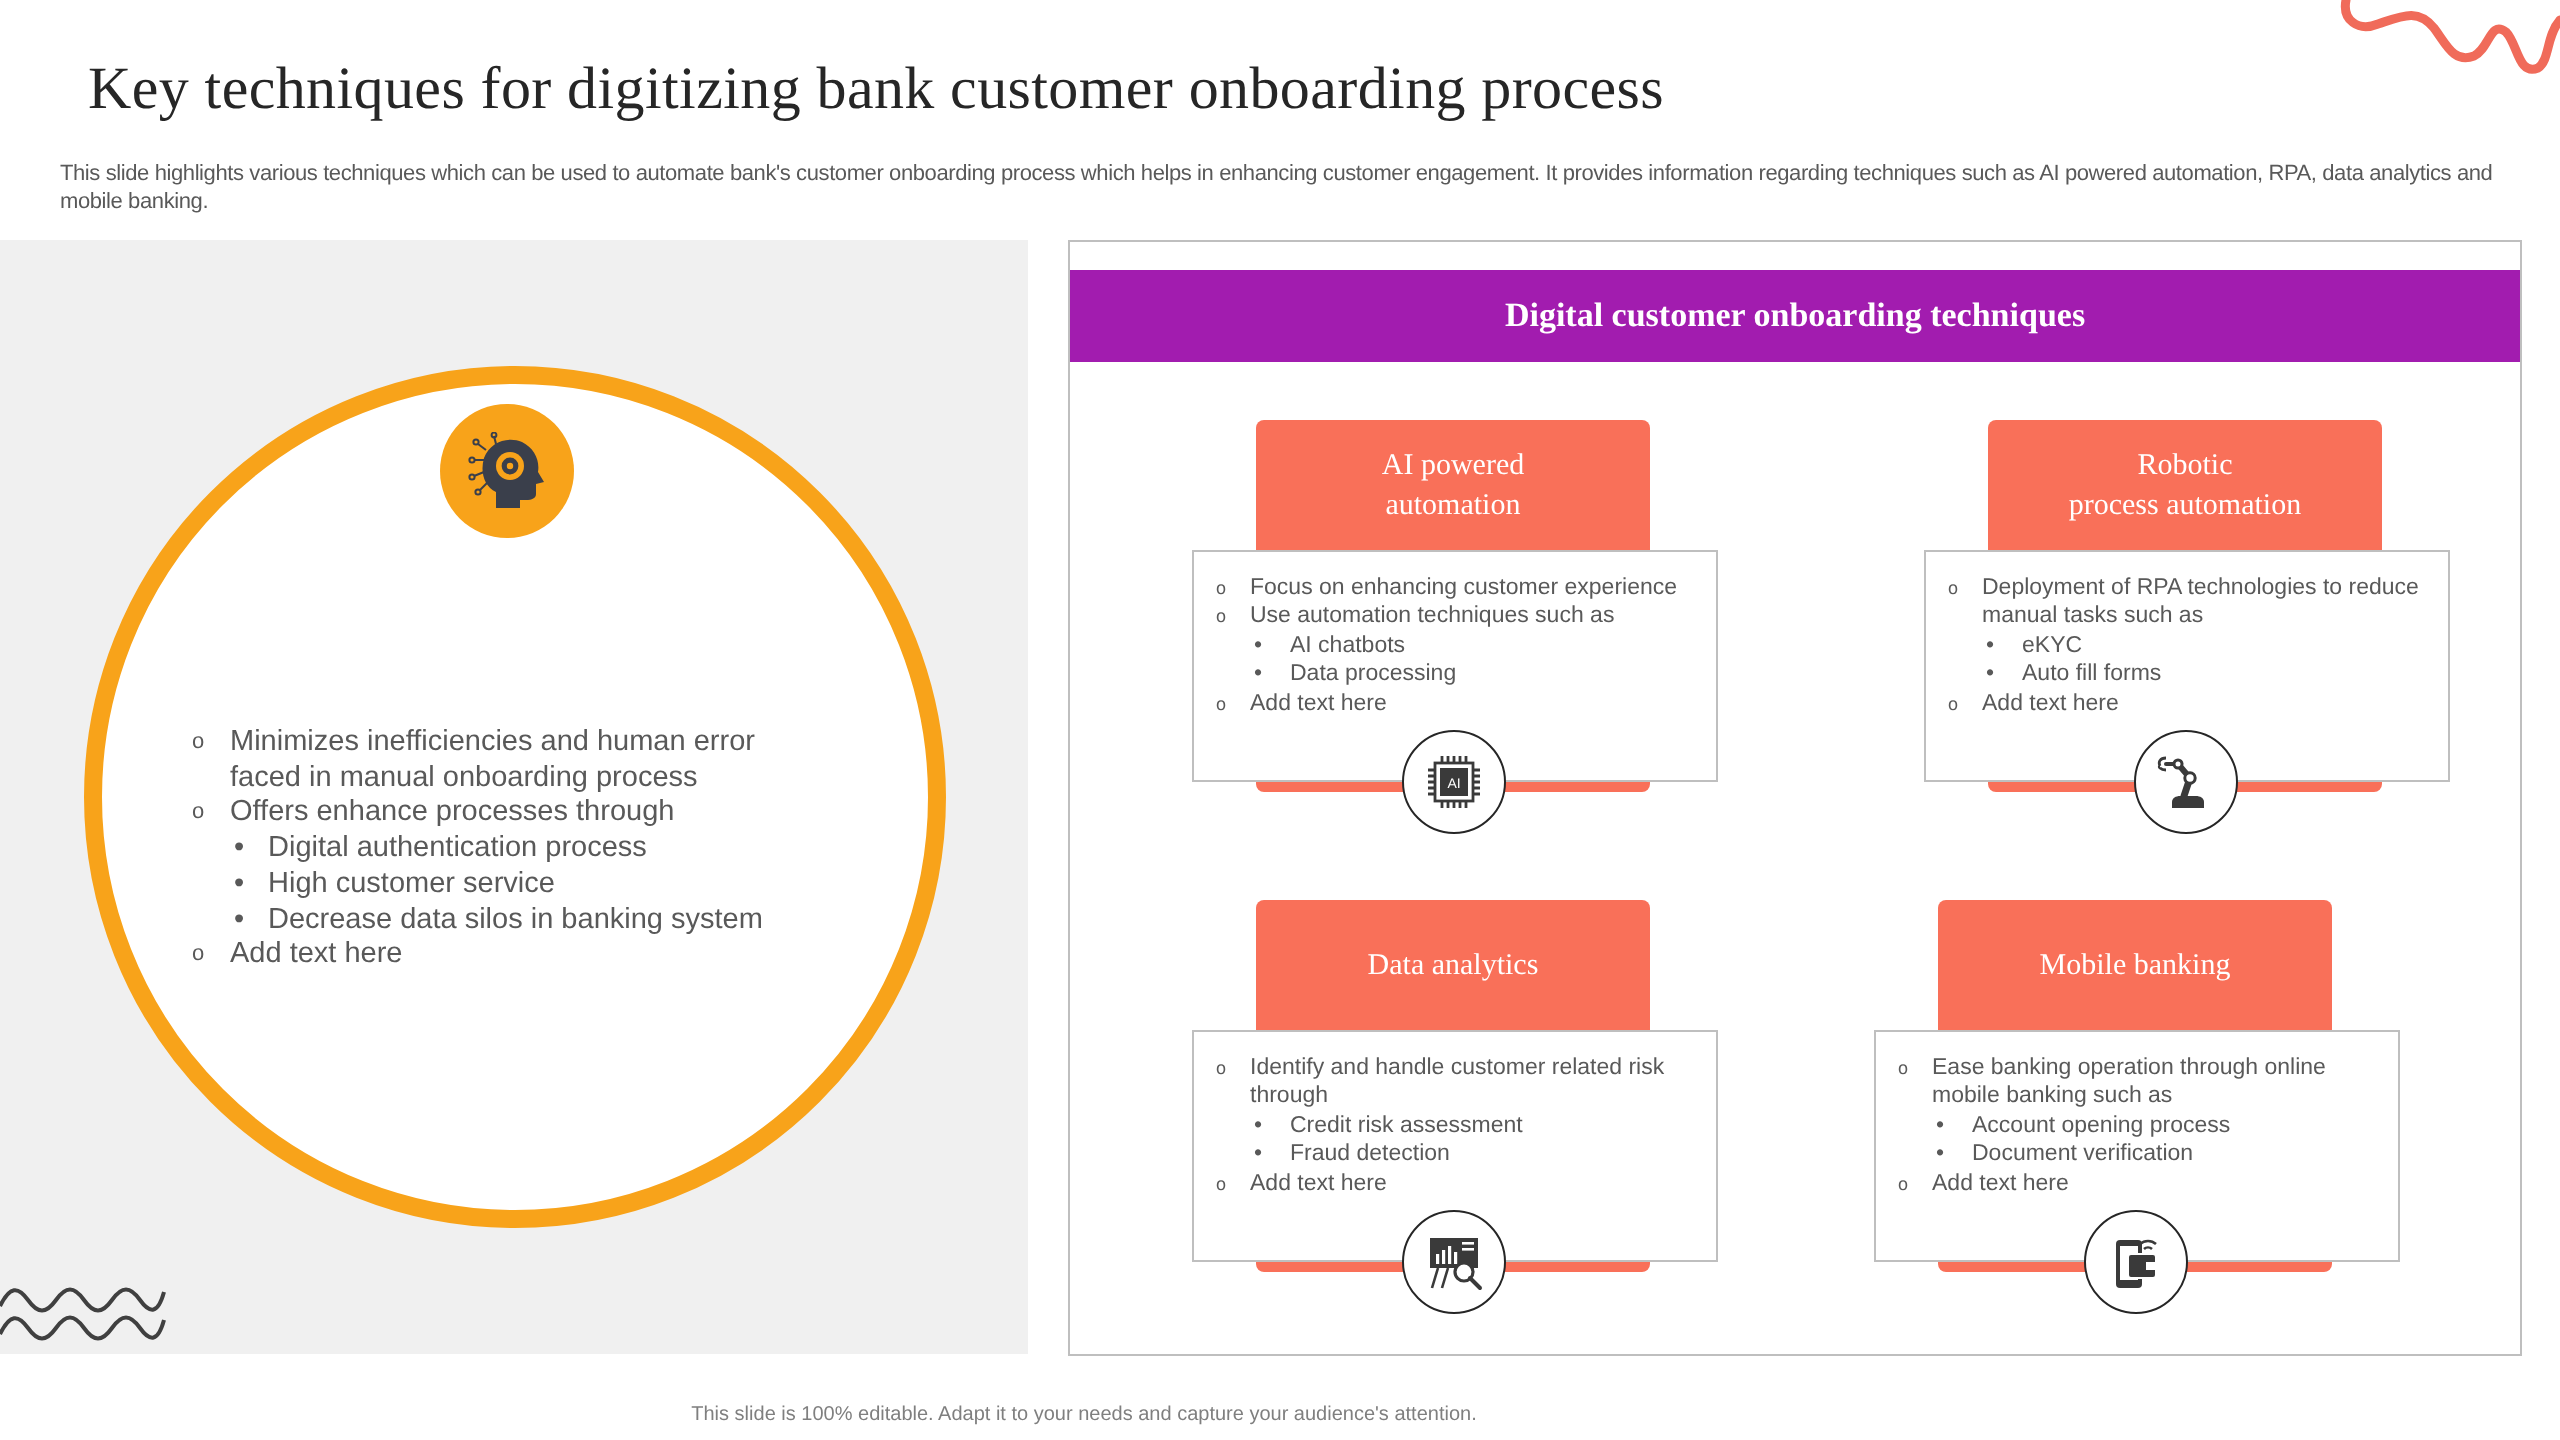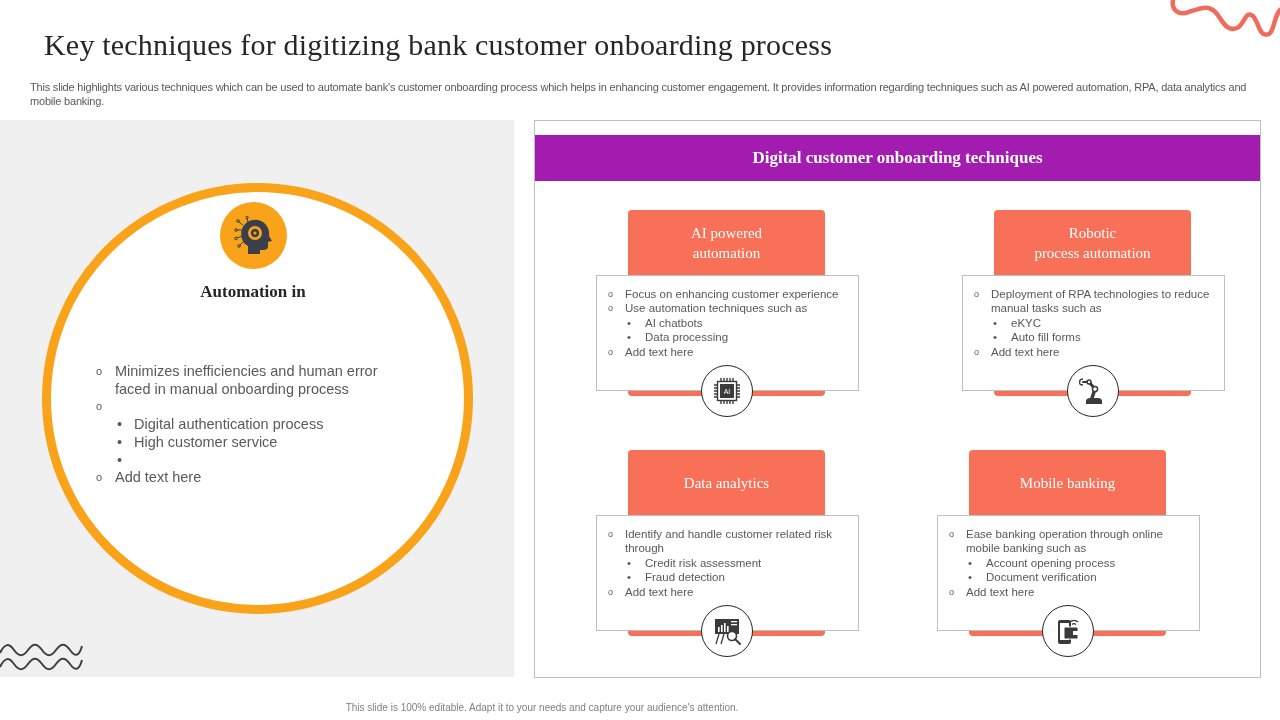--- a/index.html
+++ b/index.html
@@ -103,40 +103,41 @@
         <path d="M16,6 L15,2"></path>
           <circle cx="15" cy="1.5" r="1.2"></circle>
         <path d="M10,20 L5,22"></path>
           <circle cx="4" cy="22.5" r="1.3"></circle>
         <path d="M12,25 L8,29"></path>
           <circle cx="7" cy="30" r="1.3"></circle>
       </g>
     </svg>
   </div>
   <div class="left-heading">
-    <div>Automation in</div>
   </div>
   <div class="left-list">
     <div class="li l1">
         <span class="mk">o</span>
         <span>Minimizes inefficiencies and human error faced in manual onboarding process</span>
       </div>
     <div class="li l1">
         <span class="mk">o</span>
+        <span>Offers enhance processes through</span>
       </div>
     <div class="li l2">
         <span class="mk">•</span>
         <span>Digital authentication process</span>
       </div>
     <div class="li l2">
         <span class="mk">•</span>
         <span>High customer service</span>
       </div>
     <div class="li l2">
         <span class="mk">•</span>
+        <span>Decrease data silos in banking system</span>
       </div>
     <div class="li l1">
         <span class="mk">o</span>
         <span>Add text here</span>
       </div>
   </div>
   <svg class="waves" width="84" height="28" viewBox="0 0 84 28">
     <path d="M0,10 C5,0 9,0 14,7 C19,14 23,14 28,7 C33,0 37,0 42,7 C47,14 51,14 56,7 C61,0 65,0 70,7 C75,14 79,14 82,3" fill="none" stroke="#404040" stroke-width="2"></path>
     <path d="M0,24 C5,14 9,14 14,21 C19,28 23,28 28,21 C33,14 37,14 42,21 C47,28 51,28 56,21 C61,14 65,14 70,21 C75,28 79,28 82,17" fill="none" stroke="#404040" stroke-width="2"></path>
   </svg>

